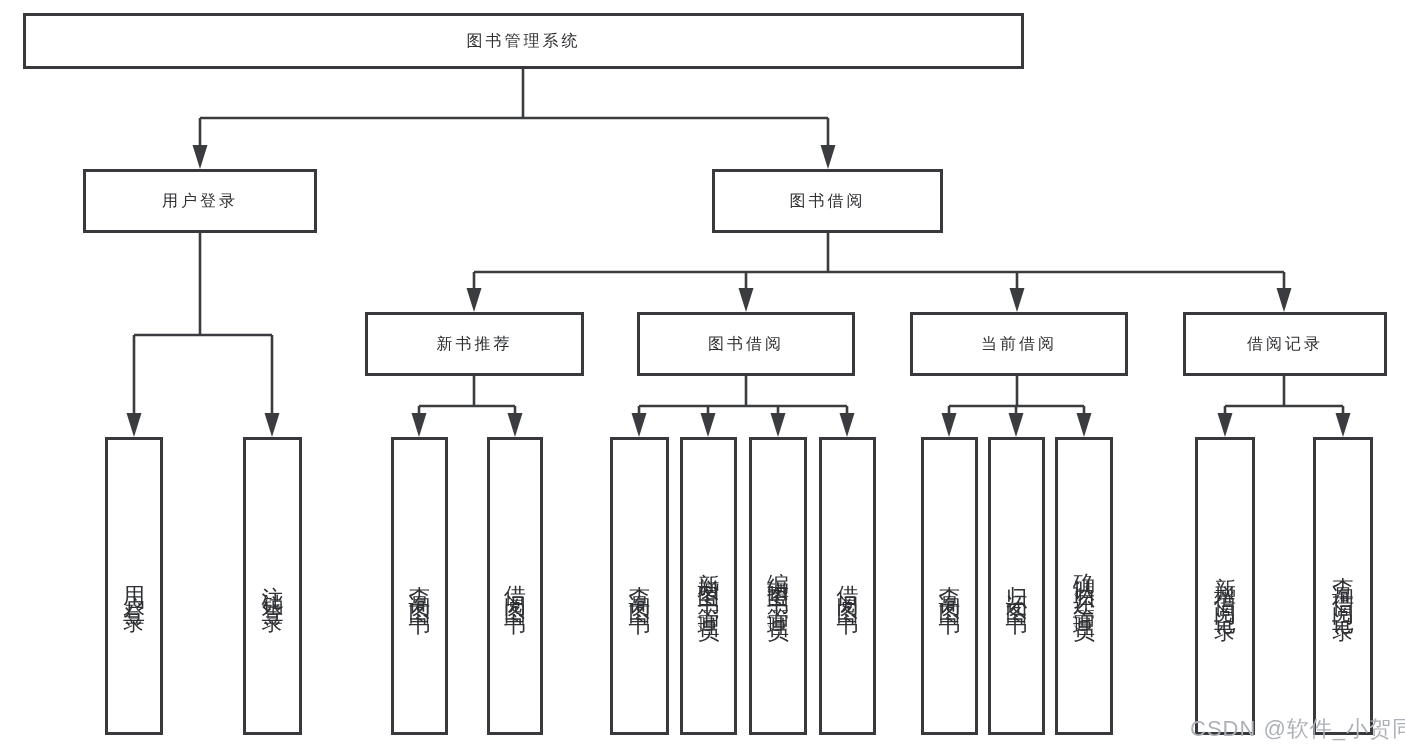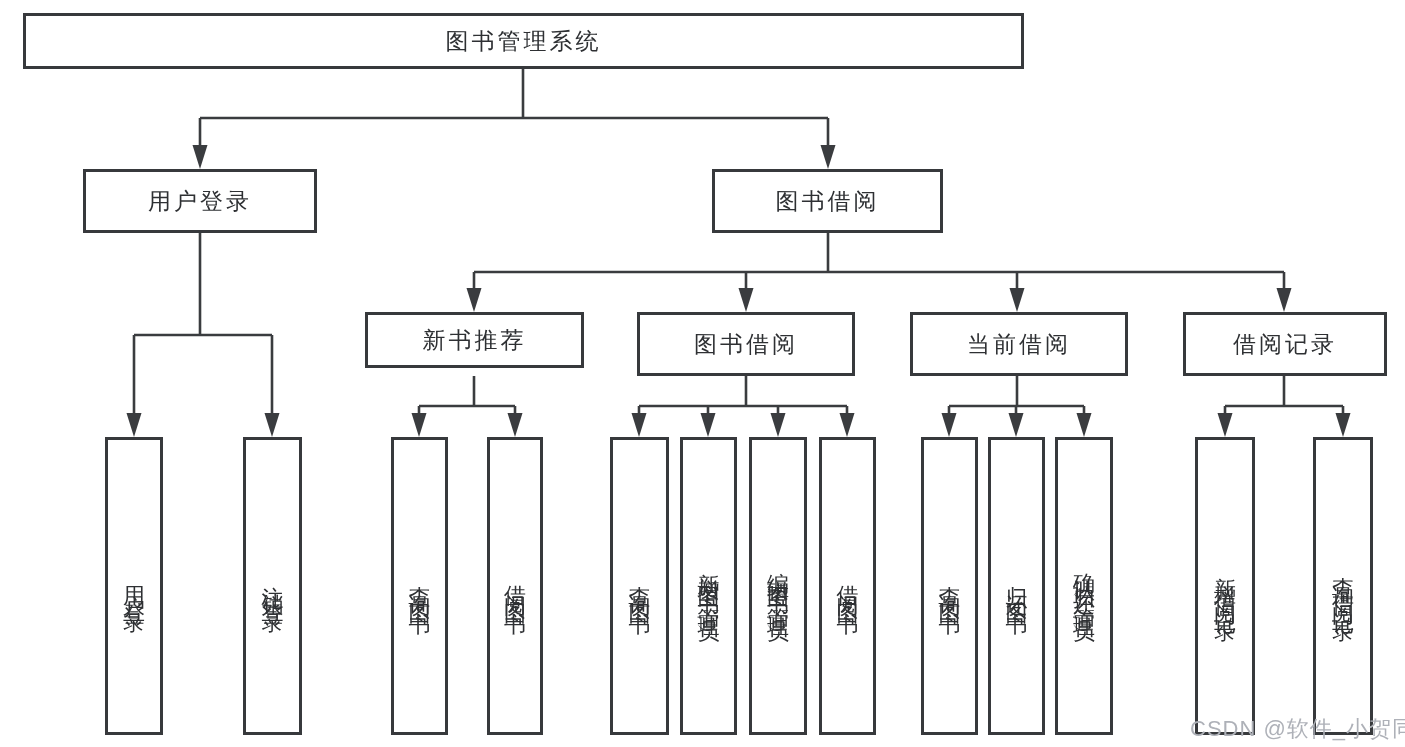--- a/index.html
+++ b/index.html
@@ -21,21 +21,21 @@
     box-sizing: border-box;
     border: 3px solid #37393c;
     background: #ffffff;
     color: #2e3033;
     display: flex;
     align-items: center;
     justify-content: center;
     text-align: center;
   }
   .hbox {
-    font-size: 23px;
+    font-size: 16px;
     letter-spacing: 3px;
     white-space: nowrap;
   }
   .vbox {
     writing-mode: vertical-rl;
     text-orientation: mixed;
     font-size: 22px;
     letter-spacing: 9px;
     line-height: 1;
   }
@@ -122,21 +122,21 @@
       <polygon points="1217.5,413 1232.5,413 1225,437"></polygon>
       <polygon points="1335.5,413 1350.5,413 1343,437"></polygon>
     </g>
   </svg>
 
   <div class="box hbox" style="left:23px;top:13px;width:1001px;height:56px">图书管理系统</div>
 
   <div class="box hbox" style="left:83px;top:169px;width:234px;height:64px">用户登录</div>
   <div class="box hbox" style="left:712px;top:169px;width:231px;height:64px">图书借阅</div>
 
-  <div class="box hbox" style="left:365px;top:312px;width:219px;height:56px">新书推荐</div>
+  <div class="box hbox" style="left:365px;top:312px;width:219px;height:64px">新书推荐</div>
   <div class="box hbox" style="left:637px;top:312px;width:218px;height:64px">图书借阅</div>
   <div class="box hbox" style="left:910px;top:312px;width:218px;height:64px">当前借阅</div>
   <div class="box hbox" style="left:1183px;top:312px;width:204px;height:64px">借阅记录</div>
 
   <div class="box vbox" style="left:105px;top:437px;width:58px;height:298px">用户登录</div>
   <div class="box vbox" style="left:243px;top:437px;width:59px;height:298px">注销登录</div>
 
   <div class="box vbox" style="left:391px;top:437px;width:57px;height:298px">查询图书</div>
   <div class="box vbox" style="left:487px;top:437px;width:56px;height:298px">借阅图书</div>
 

